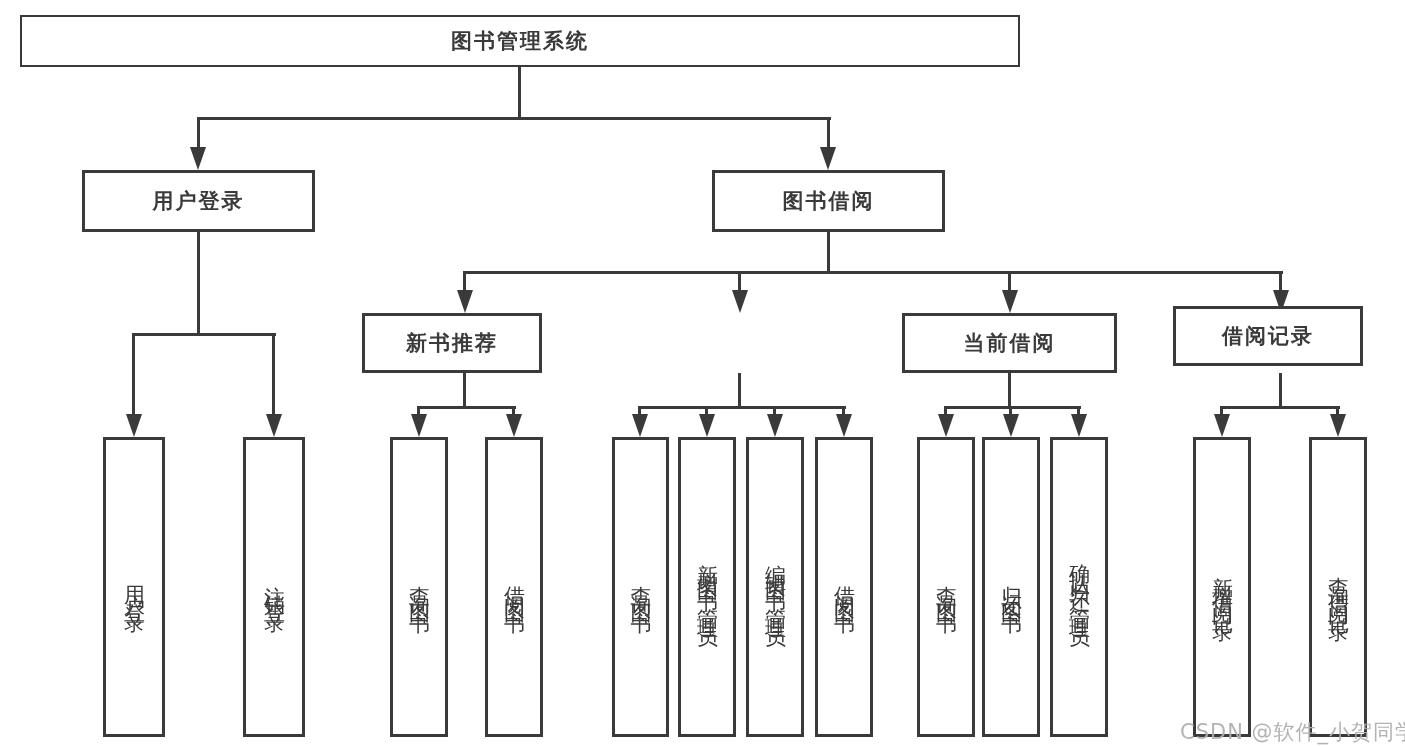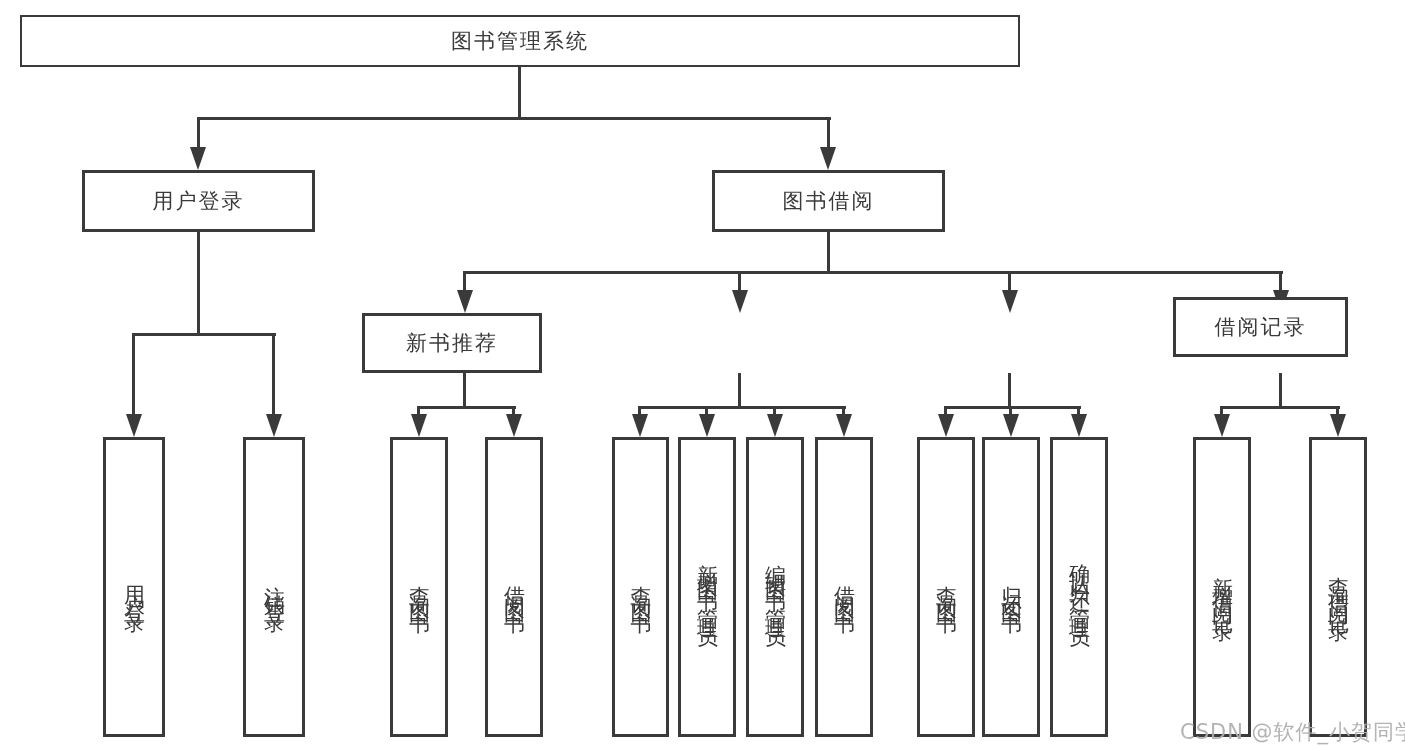--- a/index.html
+++ b/index.html
@@ -17,20 +17,21 @@
     position: absolute;
     background: #ffffff;
     border: 3px solid #3a3a3a;
     display: flex;
     align-items: center;
     justify-content: center;
     font-size: 21px;
     letter-spacing: 2px;
     color: #3a3a3a;
     z-index: 2;
+    font-weight: bold;
   }
   .box.root { border-width: 2px; }
   .leaf {
     position: absolute;
     background: #ffffff;
     border: 3px solid #3a3a3a;
     display: flex;
     align-items: center;
     justify-content: center;
     z-index: 2;
@@ -94,21 +95,22 @@
   <div class="vline" style="left:463px;top:271px;height:22px"></div>
   <div class="arrow" style="left:457px;top:290px"></div>
   <div class="vline" style="left:738px;top:271px;height:22px"></div>
   <div class="arrow" style="left:732px;top:290px"></div>
   <div class="vline" style="left:1008px;top:271px;height:22px"></div>
   <div class="arrow" style="left:1002px;top:290px"></div>
   <div class="vline" style="left:1279px;top:271px;height:22px"></div>
   <div class="arrow" style="left:1273px;top:290px"></div>
 
   <div class="box" style="left:362px;top:313px;width:180px;height:60px">新书推荐</div>
-  <div class="box" style="left:1173px;top:297px;width:175px;height:60px">借阅记录</div>
+  <div class="box" style="left:902px;top:313px;width:215px;height:60px">当前借阅</div>
+  <div class="box" style="left:1173px;top:306px;width:190px;height:60px">借阅记录</div>
 
   <div class="vline" style="left:463px;top:373px;height:35px"></div>
   <div class="hline" style="left:417px;top:406px;width:99px"></div>
   <div class="vline" style="left:417px;top:406px;height:12px"></div>
   <div class="arrow" style="left:411px;top:414px"></div>
   <div class="vline" style="left:512px;top:406px;height:12px"></div>
   <div class="arrow" style="left:506px;top:414px"></div>
 
   <div class="vline" style="left:738px;top:373px;height:35px"></div>
   <div class="hline" style="left:638px;top:406px;width:208px"></div>

